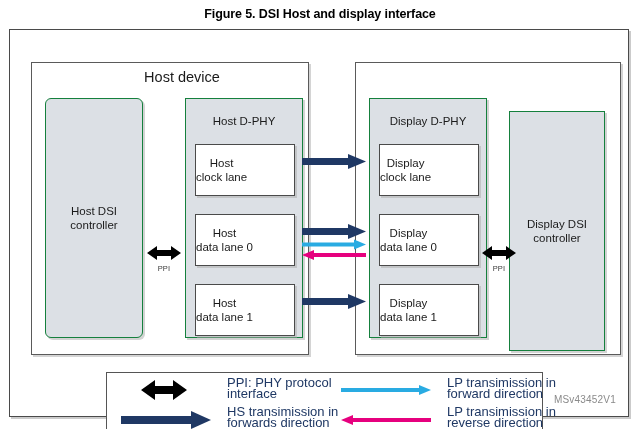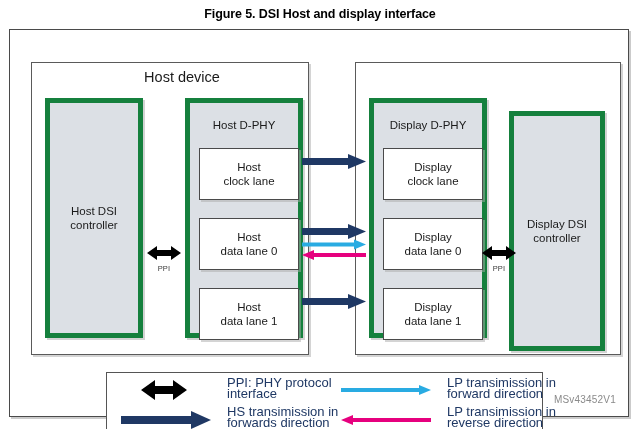--- a/index.html
+++ b/index.html
@@ -59,26 +59,26 @@
     width: 100%;
     text-align: center;
     font-size: 14.5px;
     color: #1a1a1a;
   }
 
   
   .gray-block {
     position: absolute;
     background: #dce0e5;
-    border: 5px solid #15803d;
+    border: 1px solid #15803d;
     box-sizing: border-box;
     box-shadow: 2px 2px 0 rgba(175,175,175,0.55);
   }
 
-  #host-dsi-controller    { left: 13px;  top: 35px; width: 98px;  height: 240px; }
+  #host-dsi-controller    { left: 13px;  top: 35px; width: 98px;  height: 240px; border-radius: 6px; }
   #display-dsi-controller { left: 153px; top: 48px; width: 96px;  height: 240px; }
   #host-dphy-block        { left: 153px; top: 35px; width: 118px; height: 240px; }
   #display-dphy-block     { left: 13px;  top: 35px; width: 118px; height: 240px; }
 
   .controller-label {
     position: absolute;
     left: 0;
     top: 50%;
     transform: translateY(-50%);
     width: 100%;
@@ -103,21 +103,21 @@
     position: absolute;
     left: 9px;
     width: 100px;
     height: 52px;
     background: #ffffff;
     border: 1px solid #4a4a4a;
     box-sizing: border-box;
     box-shadow: 2px 2px 0 rgba(170,170,170,0.5);
     display: flex;
     align-items: center;
-    justify-content: center;
+    justify-content: flex-start;
   }
   .lane-box .lane-label {
     text-align: center;
     font-size: 11.5px;
     line-height: 14px;
     color: #1a1a1a;
   }
   .lane-clock { top: 45px; }
   .lane-d0    { top: 115px; }
   .lane-d1    { top: 185px; }

